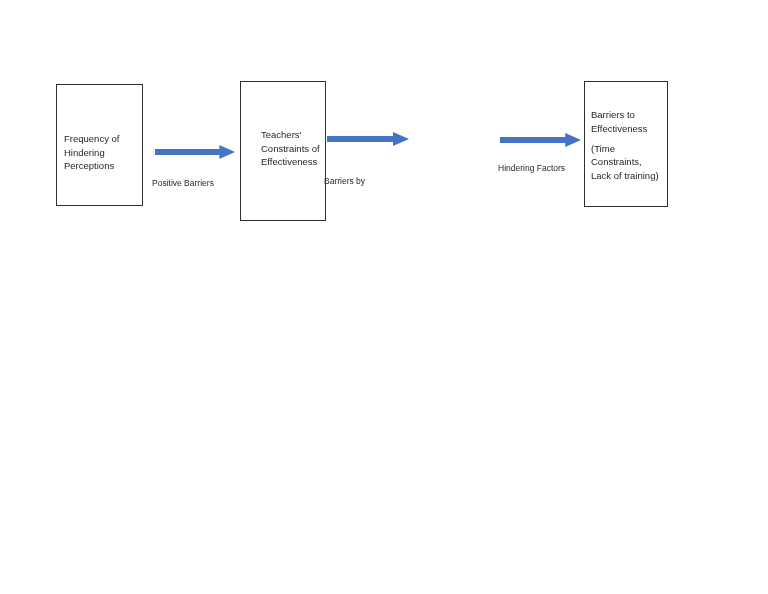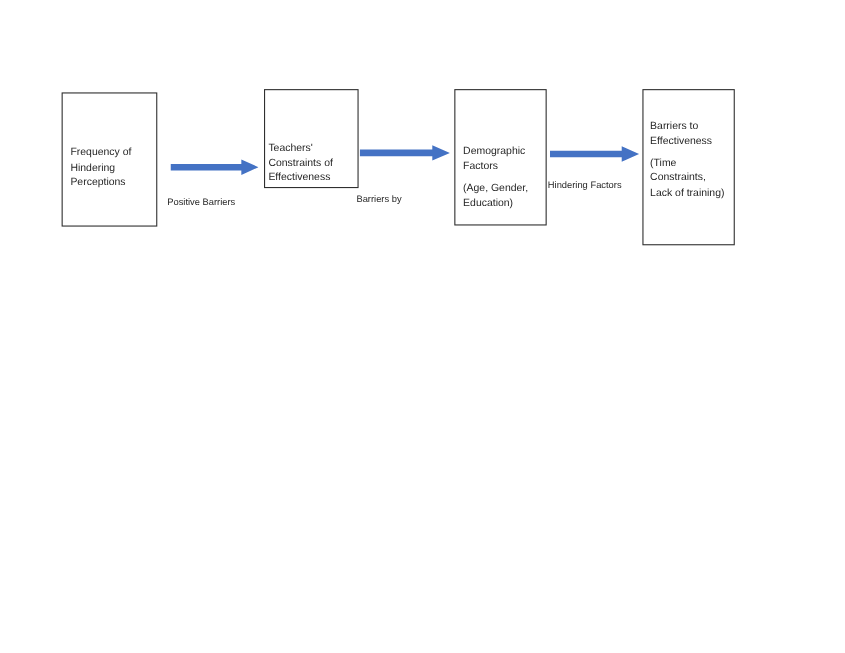--- a/index.html
+++ b/index.html
@@ -23,23 +23,23 @@
     box-sizing:border-box;
     border:1px solid var(--box-border);
     background:var(--canvas);
     font-size:9.5px;
     line-height:13.5px;
     letter-spacing:0px;
   }
   .box .para{padding:0;}
   .box .para + .para{margin-top:6.5px;}
   .box1{left:56px;top:84px;width:87px;height:122px;padding:47px 4px 0 7px;}
-  .box2{left:240px;top:81px;width:86px;height:90px;padding:46px 4px 0 3px;}
+  .box2{left:240px;top:81px;width:86px;height:140px;padding:46px 4px 0 20px;}
   .box3{left:413px;top:81px;width:84px;height:124px;padding:49px 4px 0 7px;}
-  .box4{left:584px;top:81px;width:84px;height:142px;padding:26px 3px 12px 6px;}
+  .box4{left:584px;top:81px;width:84px;height:126px;padding:26px 3px 12px 6px;}
   .arrow{position:absolute;display:block;}
   .arrow polygon{fill:var(--arrow-fill);}
   .a1{left:155px;top:144px;width:80px;height:16px;}
   .a2{left:327px;top:131px;width:82px;height:16px;}
   .a3{left:500px;top:132px;width:81px;height:16px;}
   .alabel{
     position:absolute;
     font-size:8.5px;
     line-height:10px;
     text-align:left;
@@ -74,30 +74,20 @@
       <div>Constraints of</div>
       <div>Effectiveness</div>
     </div>
   </div>
 
   <svg class="arrow a2" viewBox="0 0 82 16" preserveAspectRatio="none" aria-hidden="true">
     <polygon points="0,5 66,5 66,1 82,8 66,15 66,11 0,11"></polygon>
   </svg>
   <div class="alabel l2">Barriers by</div>
 
-  <div class="box box3">
-    <div class="para">
-      <div>Demographic</div>
-      <div>Factors</div>
-    </div>
-    <div class="para">
-      <div>(Age, Gender,</div>
-      <div>Education)</div>
-    </div>
-  </div>
 
   <svg class="arrow a3" viewBox="0 0 82 16" preserveAspectRatio="none" aria-hidden="true">
     <polygon points="0,5 66,5 66,1 82,8 66,15 66,11 0,11"></polygon>
   </svg>
   <div class="alabel l3">Hindering Factors</div>
 
   <div class="box box4">
     <div class="para">
       <div>Barriers to</div>
       <div>Effectiveness</div>

